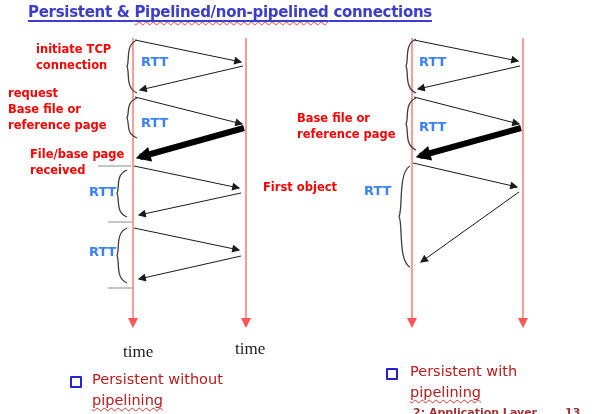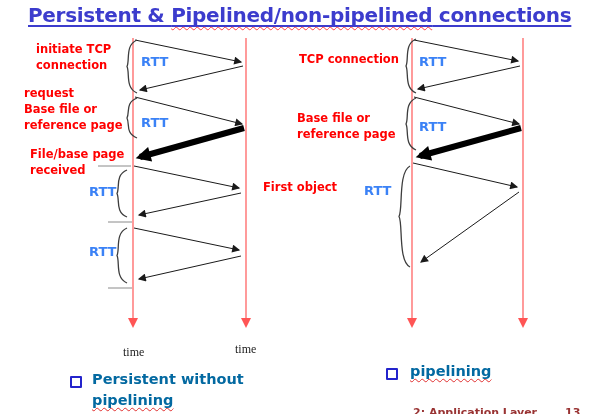--- a/index.html
+++ b/index.html
@@ -4,49 +4,49 @@
 <style>
   html,body{margin:0;padding:0;}
   body{
     width:600px;height:414px;overflow:hidden;position:relative;
     background:#ffffff;font-family:"DejaVu Sans",sans-serif;
   }
   .stage{position:absolute;inset:0;}
   
   .title{
     position:absolute;left:28px;top:3px;margin:0;
-    font-size:20px;font-weight:bold;letter-spacing:-0.3px;
+    font-size:15px;font-weight:bold;letter-spacing:-0.3px;
     color:#3c3ccd;text-decoration:underline;text-decoration-thickness:1.5px;
     text-underline-offset:3px;white-space:nowrap;
   }
   .title .squiggle{
     text-decoration:underline wavy #ff4040;
     text-decoration-thickness:1px;text-underline-offset:4px;
     text-decoration-skip-ink:none;
   }
   
   svg.canvas{position:absolute;left:0;top:0;}
   .tl{stroke:#ff7070;stroke-width:1.4;}
   .msg{stroke:#1a1a1a;stroke-width:1;}
   .thick{stroke:#000;stroke-width:6;}
   .tick{stroke:#8a8a8a;stroke-width:1;}
   .brace{stroke:#3d3d3d;stroke-width:1.3;fill:none;}
   
   .lbl{position:absolute;white-space:pre-line;line-height:16px;}
   .red{color:#ff0000;font-weight:bold;font-size:11.5px;}
   .rtt{color:#3b82f6;font-weight:bold;font-size:13px;}
   .time{font-family:"Liberation Serif","DejaVu Serif",serif;
-        font-size:12px;color:#1c1c1c;font-weight:normal;}
+        font-size:17px;color:#1c1c1c;font-weight:normal;}
   
   .bullet{
     position:absolute;width:8px;height:8px;
     border:2px solid #2424cc;border-radius:1px;background:#fff;
   }
   .caption{
-    position:absolute;color:#0369a1;font-weight:bold;
+    position:absolute;color:#b91c1c;font-weight:normal;
     font-size:14.5px;line-height:21px;
   }
   .caption .squiggle-k{
     text-decoration:underline wavy #e03030;
     text-decoration-thickness:1px;text-underline-offset:2px;
     text-decoration-skip-ink:none;
   }
   
   .footer-txt{
     position:absolute;color:#993333;font-weight:bold;font-size:11px;
@@ -108,50 +108,50 @@
       <line class="msg" x1="519" y1="192" x2="421" y2="262" marker-end="url(#mA)"></line>
 
       <path class="brace" d="M416 39 C404 44, 409 60, 406 66 C409 72, 404 88, 416 93"></path>
       <path class="brace" d="M416 98 C404 103, 409 118, 406 124 C409 130, 404 145, 416 150"></path>
       <path class="brace" d="M410 166 C398 172, 403 210, 399 216.5 C403 223, 398 261, 410 267"></path>
     </g>
   </svg>
 
   <div class="lbl red" style="left:36px;top:41px;">initiate TCP
 connection</div>
-  <div class="lbl red" style="left:24px;top:85px;">request
+  <div class="lbl red" style="left:8px;top:85px;">request
 Base file or
 reference page</div>
   <div class="lbl red" style="left:30px;top:146px;">File/base page
 received</div>
   <div class="lbl red" style="left:263px;top:179px;">First object</div>
 
   <div class="lbl rtt" style="left:141px;top:54px;">RTT</div>
   <div class="lbl rtt" style="left:141px;top:115px;">RTT</div>
   <div class="lbl rtt" style="left:89px;top:184px;">RTT</div>
   <div class="lbl rtt" style="left:89px;top:244px;">RTT</div>
 
   <div class="lbl time" style="left:123px;top:344px;">time</div>
   <div class="lbl time" style="left:235px;top:341px;">time</div>
 
-  <div class="lbl red" style="left:299px;top:51px;">TCP connection</div>
   <div class="lbl red" style="left:297px;top:110px;">Base file or
 reference page</div>
 
   <div class="lbl rtt" style="left:419px;top:54px;">RTT</div>
   <div class="lbl rtt" style="left:419px;top:119px;">RTT</div>
   <div class="lbl rtt" style="left:364px;top:183px;">RTT</div>
 
   <div class="bullet" style="left:70px;top:376px;"></div>
   <div class="caption" style="left:92px;top:369px;">
     <div>Persistent without</div>
     <div><span class="squiggle-k">pipelining</span></div>
   </div>
 
   <div class="bullet" style="left:386px;top:368px;"></div>
   <div class="caption" style="left:410px;top:361px;">
+    <div>Persistent with</div>
     <div><span class="squiggle-k">pipelining</span></div>
   </div>
 
   <div class="footer-txt" style="left:413px;top:406px;">2: Application Layer</div>
   <div class="footer-txt" style="left:565px;top:406px;">13</div>
 
 </div>
 
 </body></html>

